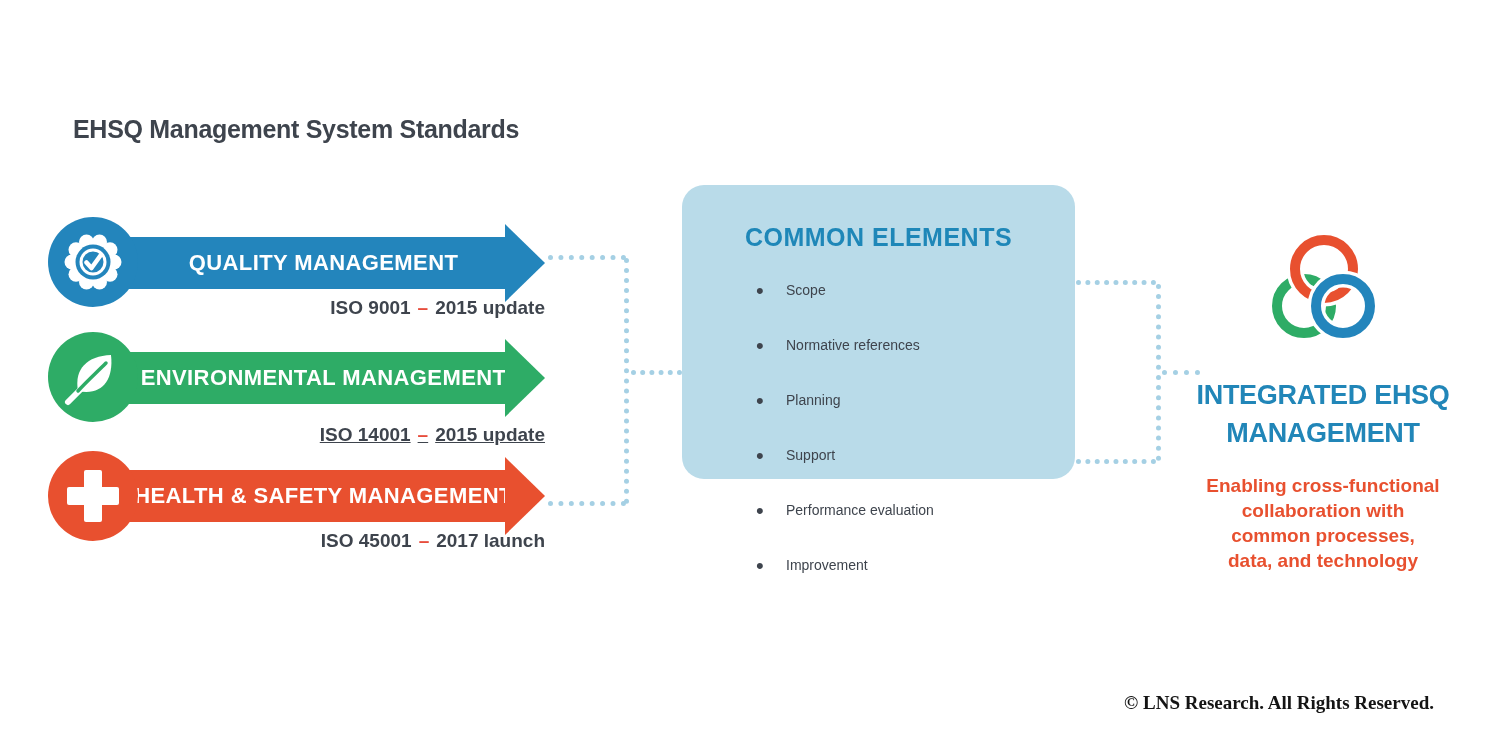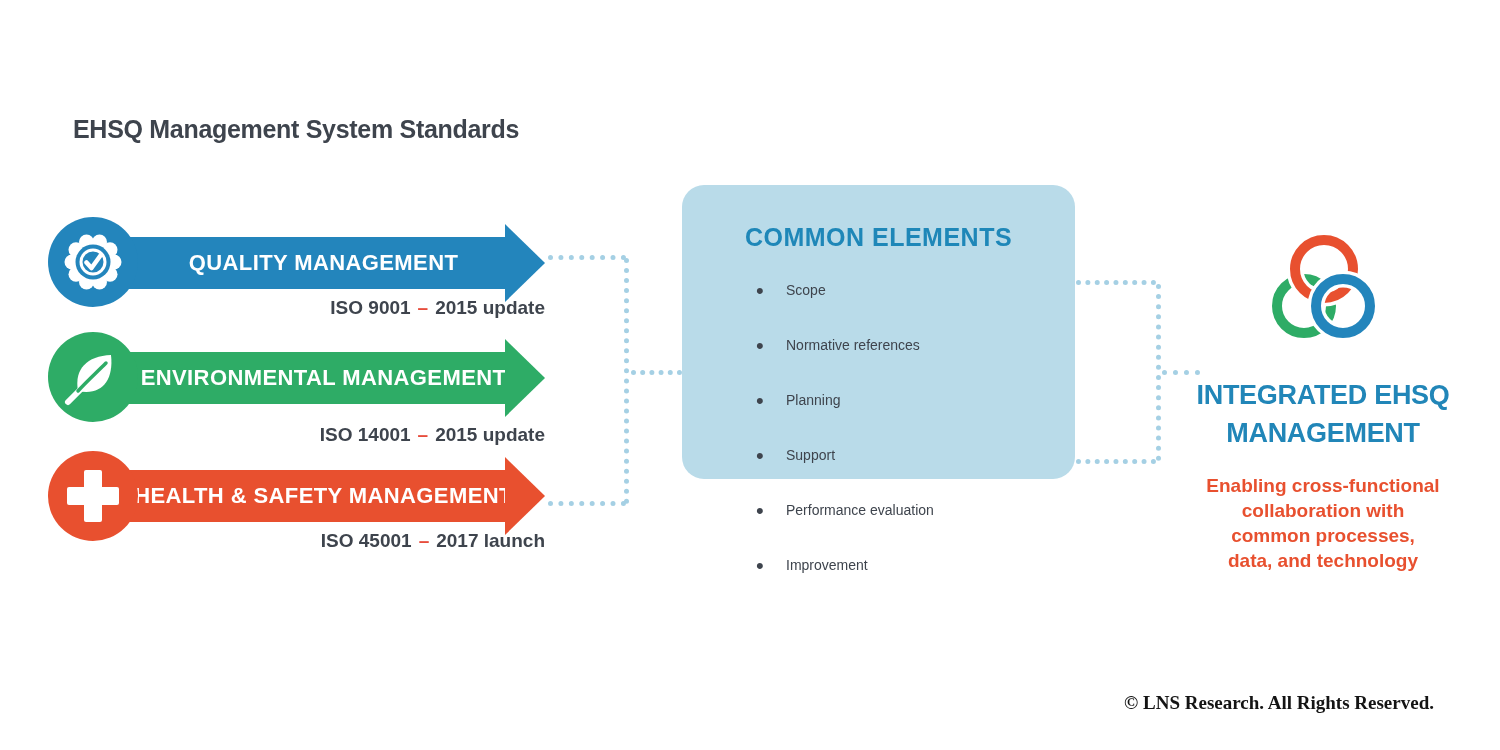--- a/index.html
+++ b/index.html
@@ -79,21 +79,21 @@
 
   
   .row1 .icon-circle { top: 217px; }
   .row1 .arrow-body  { top: 237px; }
   .row1 .arrow-head  { top: 224px; }
   .row1 .iso-line    { top: 297px; }
 
   .row2 .icon-circle { top: 332px; }
   .row2 .arrow-body  { top: 352px; }
   .row2 .arrow-head  { top: 339px; }
-  .row2 .iso-line    { top: 424px; }
+  .row2 .iso-line    { top: 424px; text-decoration: underline; }
 
   .row3 .icon-circle { top: 451px; }
   .row3 .arrow-body  { top: 470px; }
   .row3 .arrow-head  { top: 457px; }
   .row3 .iso-line    { top: 530px; }
 
   
   .dot-h { position: absolute; height: 0; border-top: 5px dotted #a5d0e4; }
   .dot-v { position: absolute; width: 0;  border-left: 5px dotted #a5d0e4; }
 

